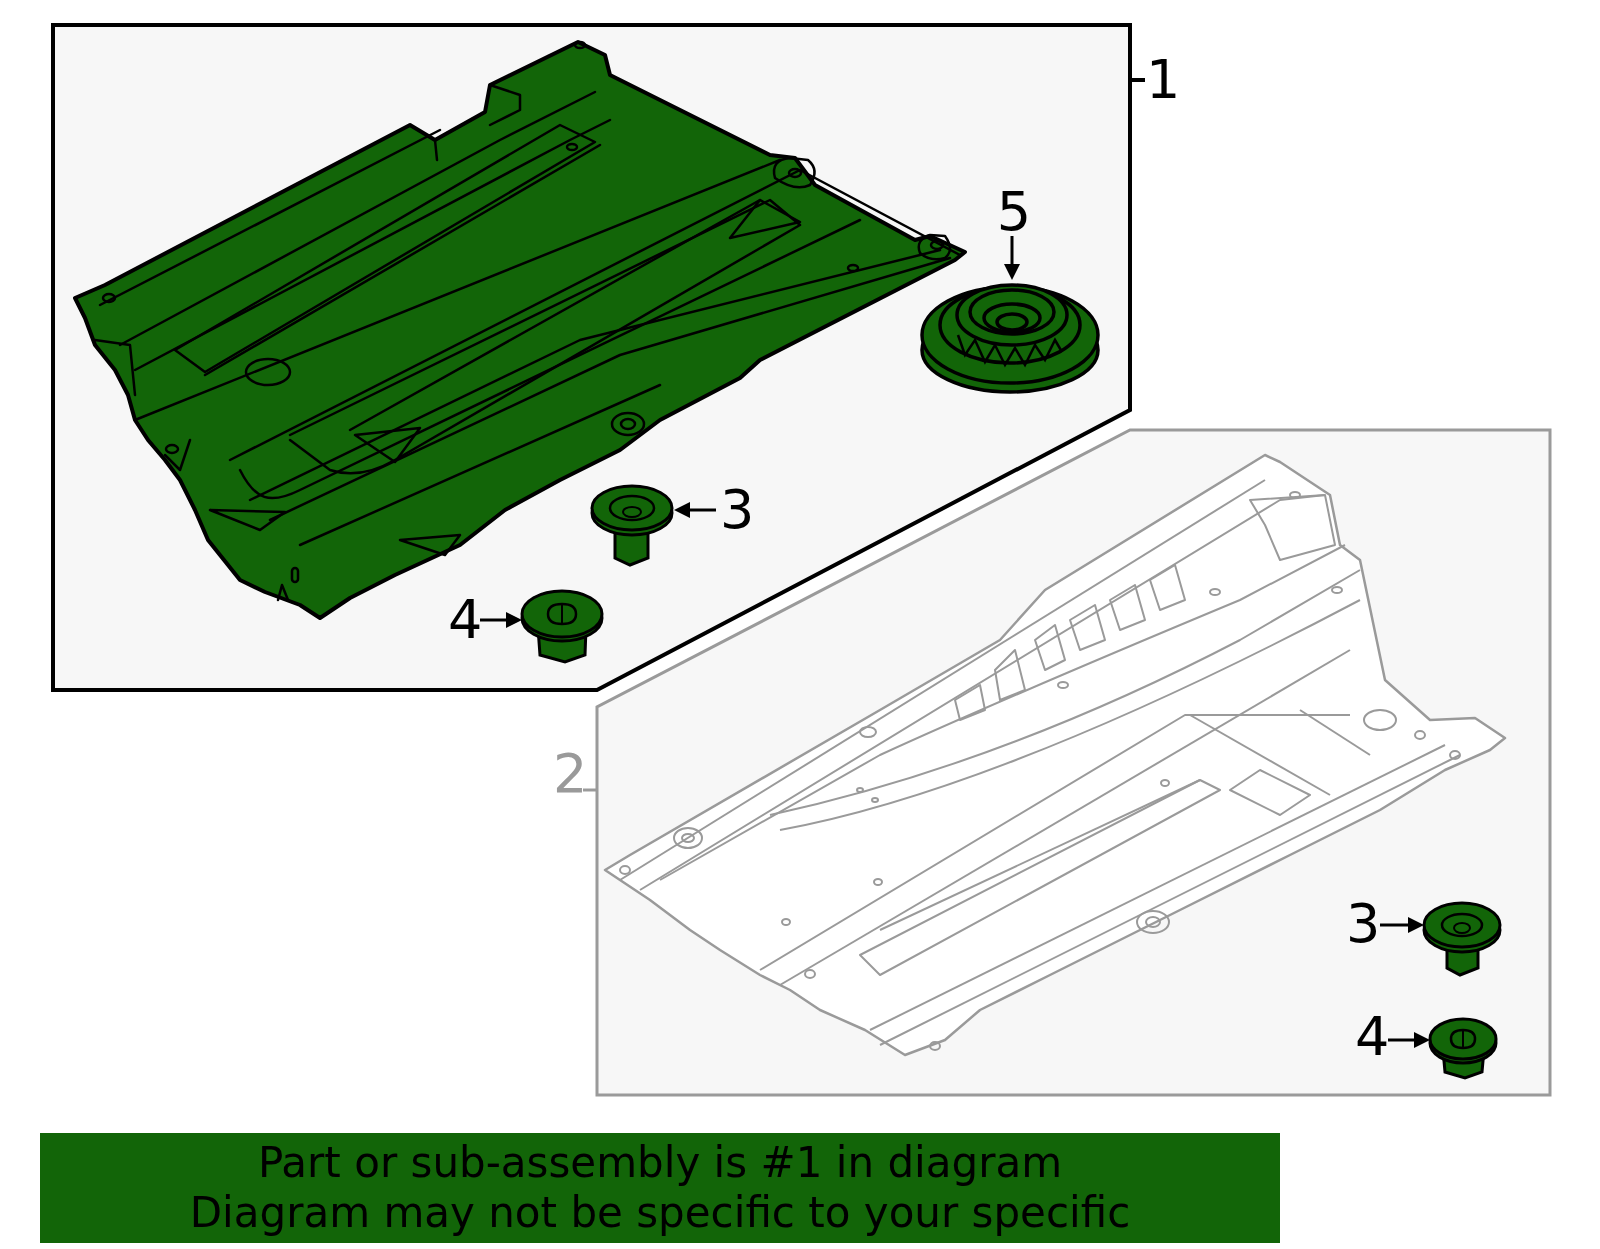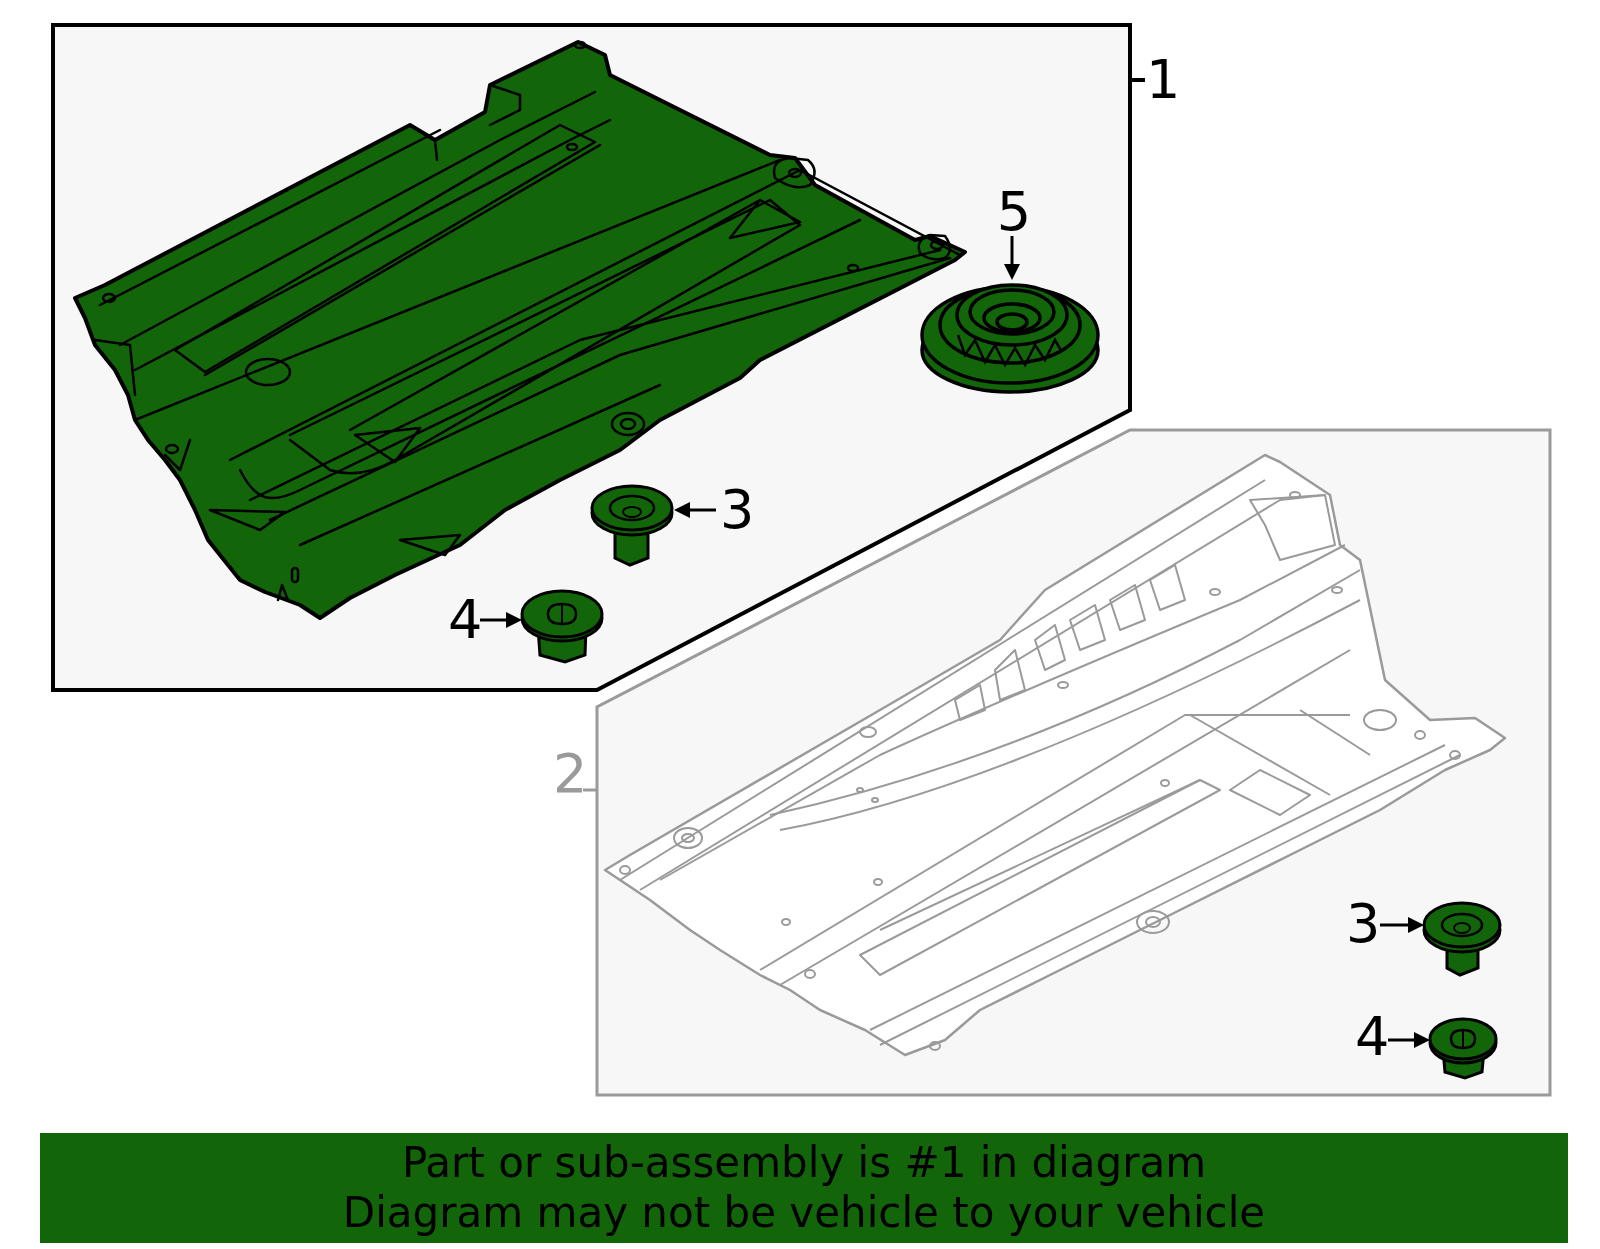--- a/index.html
+++ b/index.html
@@ -1,20 +1,20 @@
 <!DOCTYPE html>
 <html><head>
 <meta charset="utf-8">
 <style>
   html, body { margin: 0; padding: 0; background: #ffffff; }
   body { width: 1600px; height: 1249px; position: relative; overflow: hidden; font-family: "DejaVu Sans", sans-serif; }
   #diagram { position: absolute; left: 0; top: 0; width: 1600px; height: 1249px; }
   .callout { font-family: "DejaVu Sans", sans-serif; font-size: 54px; }
   .footer-banner {
-    position: absolute; left: 40px; top: 1133px; width: 1528px; height: 110px;
+    position: absolute; left: 40px; top: 1133px; width: 1240px; height: 110px;
     background: #126508; display: flex; flex-direction: column; align-items: center; justify-content: center;
   }
   .footer-line { font-family: "DejaVu Sans", sans-serif; font-size: 42px; color: #000; line-height: 50px; white-space: nowrap; }
 </style>
 </head>
 <body>
 
 <svg id="diagram" viewBox="0 0 1600 1249" xmlns="http://www.w3.org/2000/svg">
 
   <g>
@@ -192,14 +192,14 @@
   </g>
   <g>
     <text class="callout" x="1355" y="1055" fill="#000">4</text>
     <line x1="1388" y1="1040" x2="1415" y2="1040" stroke="#000" stroke-width="3"></line>
     <path d="M1430,1040 L1414,1032 L1414,1048 Z" fill="#000"></path>
   </g>
 </svg>
 
 <div class="footer-banner">
   <div class="footer-line">Part or sub-assembly is #1 in diagram</div>
-  <div class="footer-line">Diagram may not be vehicle to your vehicle</div>
+  <div class="footer-line">Diagram may not be specific to your specific</div>
 </div>
 
 </body></html>

